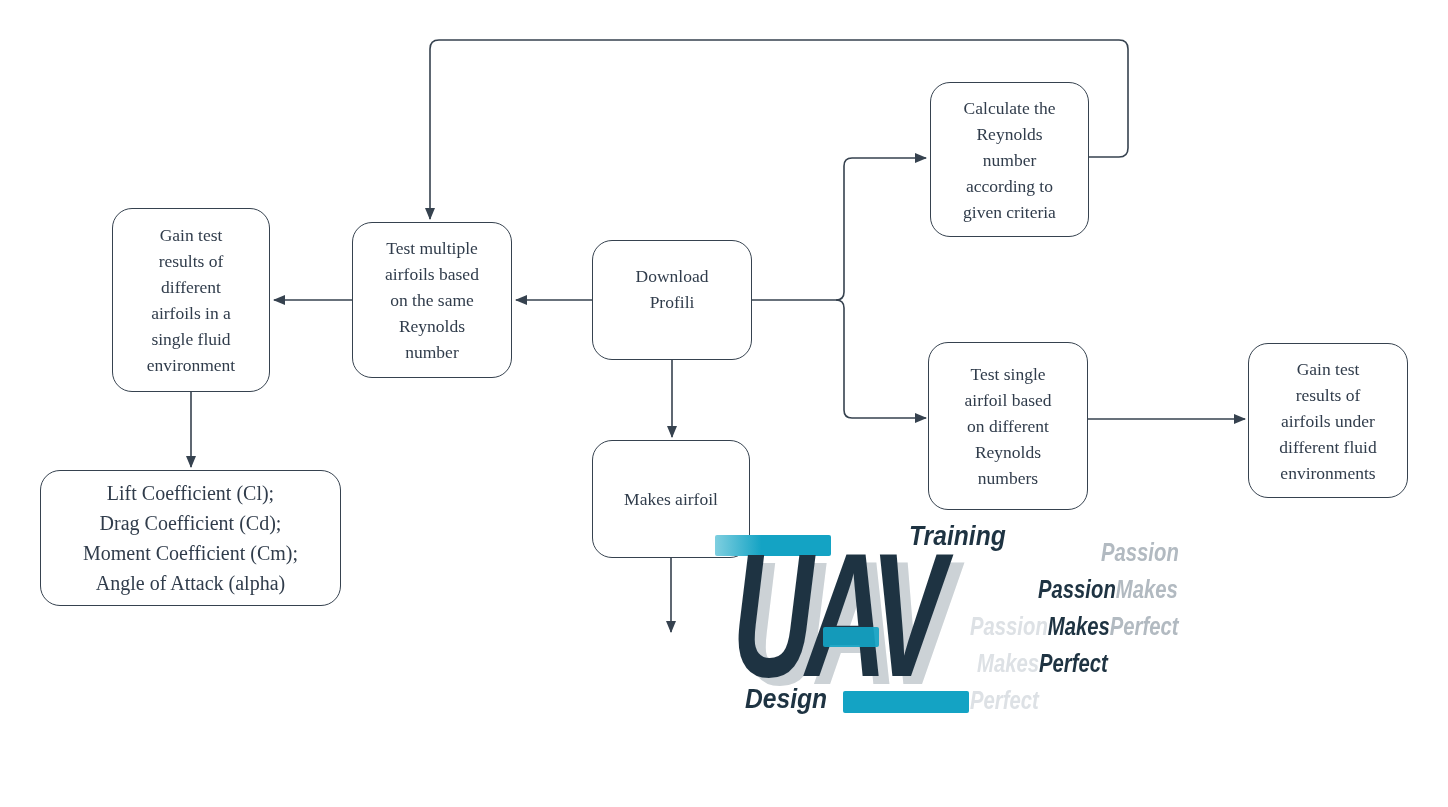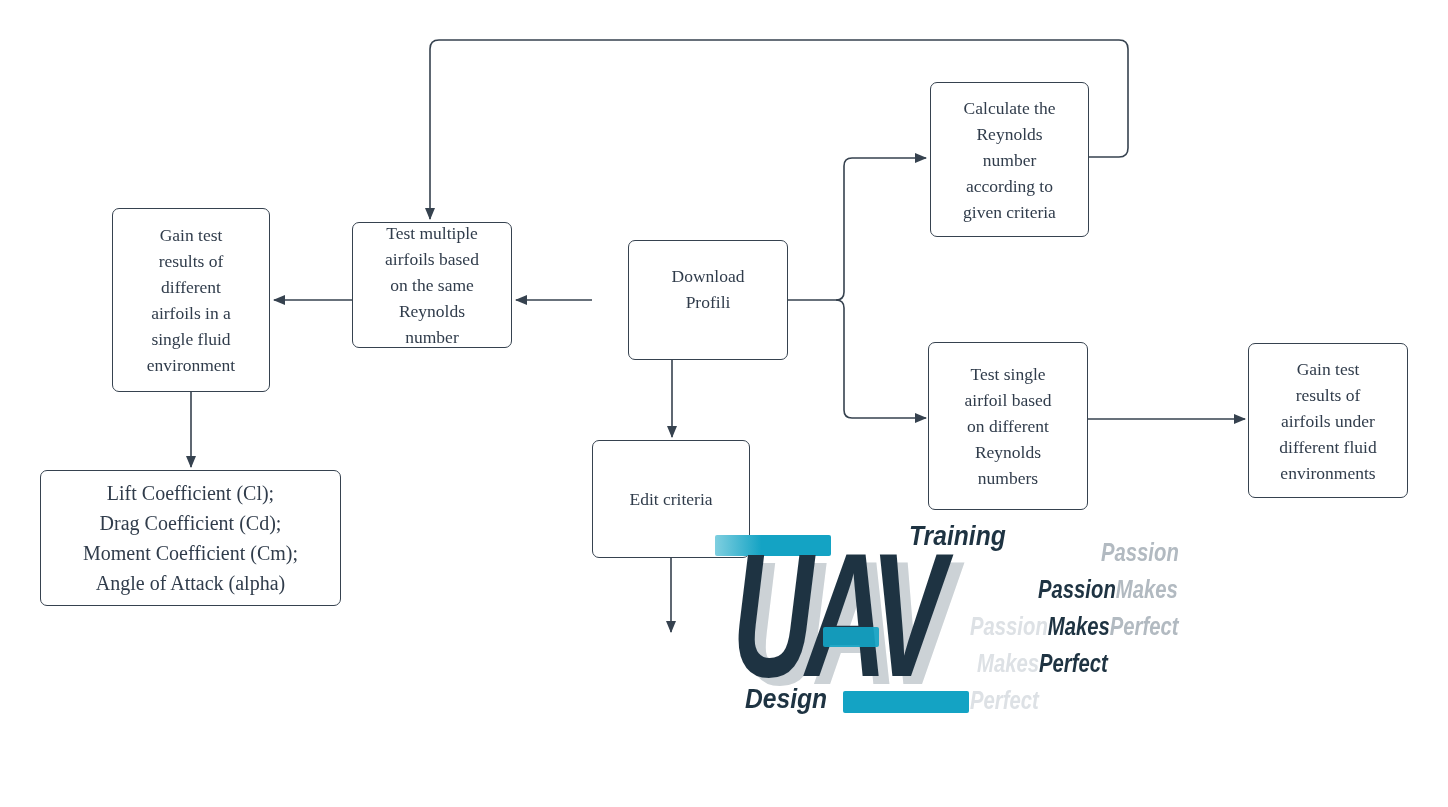--- a/index.html
+++ b/index.html
@@ -3,29 +3,29 @@
 <meta charset="utf-8">
 <style>
   html,body { margin:0; padding:0; background:#ffffff; }
   .stage {
     position:relative; width:1448px; height:807px; background:#ffffff;
     overflow:hidden; font-family:"Liberation Serif","DejaVu Serif",serif;
   }
   svg.wires { position:absolute; left:0; top:0; z-index:1; }
   .node {
     position:absolute; z-index:2; box-sizing:border-box;
-    background:#ffffff; border:1.6px solid #36424f; border-radius:7px;
+    background:#ffffff; border:1.6px solid #36424f; border-radius:20px;
     display:flex; align-items:center; justify-content:center;
     color:#303c4b; text-align:center;
   }
   .node .node-label { font-size:17.5px; line-height:26px; }
   .n-calc          { left:930px;  top:82px;  width:159px; height:155px; }
   .n-gain-single   { left:112px;  top:208px; width:158px; height:184px; }
-  .n-test-multiple { left:352px;  top:222px; width:160px; height:126px; }
-  .n-download      { left:592px;  top:240px; width:160px; height:120px;margin-left:36px; }
+  .n-test-multiple { left:352px;  top:222px; width:160px; height:156px; }
+  .n-download      { left:592px;  top:240px; width:160px; height:120px; }
   .n-test-single   { left:928px;  top:342px; width:160px; height:168px; }
   .n-gain-diff     { left:1248px; top:343px; width:160px; height:155px; }
   .n-coeff         { left:40px;   top:470px; width:301px; height:136px; }
   .n-edit          { left:592px;  top:440px; width:158px; height:118px; }
   .n-import        { left:592px;  top:635px; width:158px; height:128px; }
   .n-download .node-label { padding-bottom:22px; }
   .n-coeff .node-label { font-size:20px; line-height:30px; }
 
   
   .watermark { position:absolute; left:1px; top:0; width:100%; height:100%; z-index:5;
@@ -97,21 +97,21 @@
   <div class="node n-test-single">
     <span class="node-label">Test single<br>airfoil based<br>on different<br>Reynolds<br>numbers</span>
   </div>
   <div class="node n-gain-diff">
     <span class="node-label">Gain test<br>results of<br>airfoils under<br>different fluid<br>environments</span>
   </div>
   <div class="node n-coeff">
     <span class="node-label">Lift Coefficient (Cl);<br>Drag Coefficient (Cd);<br>Moment Coefficient (Cm);<br>Angle of Attack (alpha)</span>
   </div>
   <div class="node n-edit">
-    <span class="node-label">Edit criteria</span>
+    <span class="node-label">Makes airfoil</span>
   </div>
 
   <div class="watermark">
     <div class="teal-bar bar-top"></div>
     <div class="wm-uav">UAV</div>
     <div class="wm-word wm-training">Training</div>
     <div class="wm-word wm-design">Design</div>
     <div class="teal-bar bar-middle"></div>
     <div class="teal-bar bar-bottom"></div>
 

